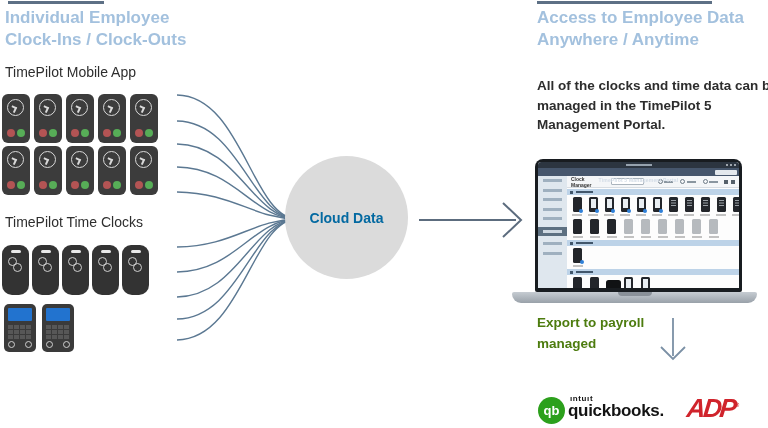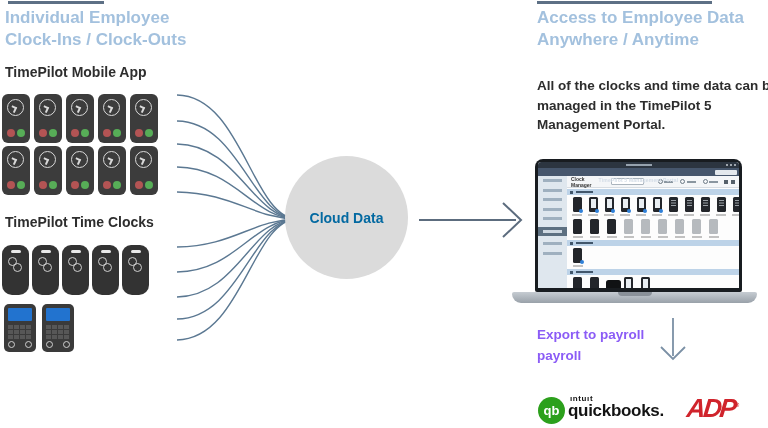--- a/index.html
+++ b/index.html
@@ -7,21 +7,21 @@
          font-family:"Liberation Sans","DejaVu Sans",sans-serif;}
   .abs{position:absolute;}
 
   
   .rule{position:absolute;top:1px;height:3px;background:#5d7085;}
   .rule.left{left:8px;width:96px;}
   .rule.right{left:537px;width:175px;}
   .h1{position:absolute;top:7px;font-size:17px;font-weight:bold;color:#a3c1de;line-height:22px;}
   .h1.left{left:5px;}
   .h1.right{left:537px;}
-  .sublabel{position:absolute;left:5px;font-size:14px;font-weight:bold;color:#2e2e2e;}
+  .sublabel{position:absolute;left:5px;font-size:14px;font-weight:normal;color:#2e2e2e;}
 
   
   .phone{position:absolute;width:28px;height:49px;background:#3c3c3c;border-radius:6px;}
   .clockface{position:absolute;left:50%;top:5px;margin-left:-9px;width:15px;height:15px;
              border:1.6px solid #d9d9d9;border-radius:50%;}
   .clockface::before{content:"";position:absolute;left:6.5px;top:6.5px;width:1.6px;height:6px;
              background:#d9d9d9;transform-origin:0.8px 0.8px;transform:rotate(25deg);}
   .clockface::after{content:"";position:absolute;left:6.5px;top:6.5px;width:1.6px;height:4.5px;
              background:#d9d9d9;transform-origin:0.8px 0.8px;transform:rotate(115deg);}
   .dot{position:absolute;bottom:6px;width:8px;height:8px;border-radius:50%;}
@@ -46,21 +46,21 @@
   .terminal .b1{left:4px;} .terminal .b2{right:4px;}
 
   
   .cloud{position:absolute;left:285px;top:156px;width:123px;height:123px;border-radius:50%;
          background:#dbdbdb;display:flex;align-items:center;justify-content:center;}
   .cloud span{font-size:14px;font-weight:bold;color:#0369a1;}
 
   
   .para{position:absolute;left:537px;top:76px;width:252px;font-size:13.5px;font-weight:bold;
         color:#2d2d2d;line-height:19.5px;}
-  .export{position:absolute;left:537px;top:324px;font-size:13.5px;font-weight:bold;color:#8b5cf6;line-height:21px;}
+  .export{position:absolute;left:537px;top:312px;font-size:13.5px;font-weight:bold;color:#4d7c0f;line-height:21px;}
 
   
   .laptop-screen{position:absolute;left:535px;top:159px;width:207px;height:133px;background:#181c20;
         border-radius:8px 8px 2px 2px;}
   .display{position:absolute;left:3px;top:3px;right:3px;bottom:4px;background:#ffffff;overflow:hidden;border-radius:3px 3px 0 0;}
   .laptop-base{position:absolute;left:512px;top:292px;width:245px;height:11px;
         background:linear-gradient(#c6ccd2,#99a1a9);border-radius:2px 2px 9px 9px;}
   .laptop-base .notch{position:absolute;left:50%;top:0;margin-left:-17px;width:34px;height:4px;
         background:#8a9199;border-radius:0 0 5px 5px;}
 
@@ -427,21 +427,21 @@
         </div>
       </div>
     </div>
   </div>
   <div class="laptop-base">
     <div class="notch"></div>
   </div>
 
   <div class="export">
     <div>Export to payroll</div>
-    <div>payroll</div>
+    <div>managed</div>
   </div>
 
   <div>
     <div class="qb-circle">
       <span>qb</span>
     </div>
     <div class="intuit">ıntuıt</div>
     <div class="qbooks">quickbooks.</div>
   </div>
 

